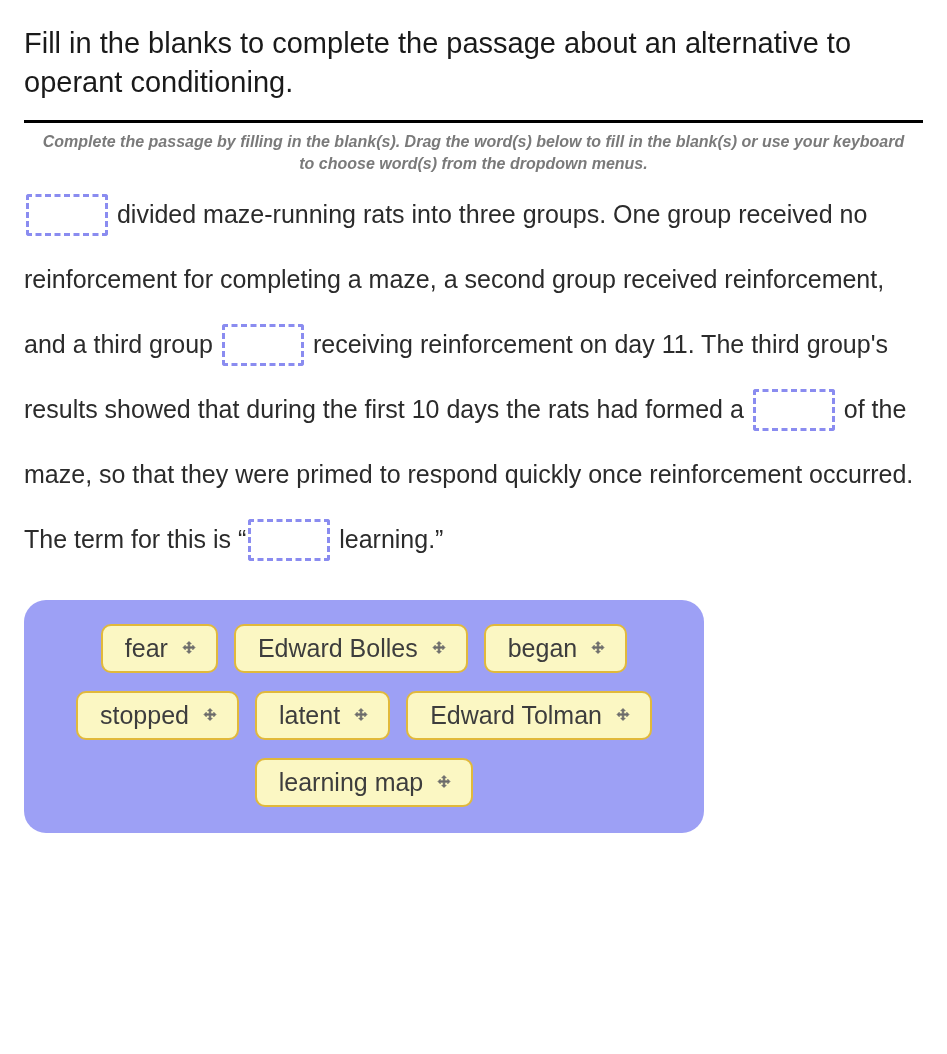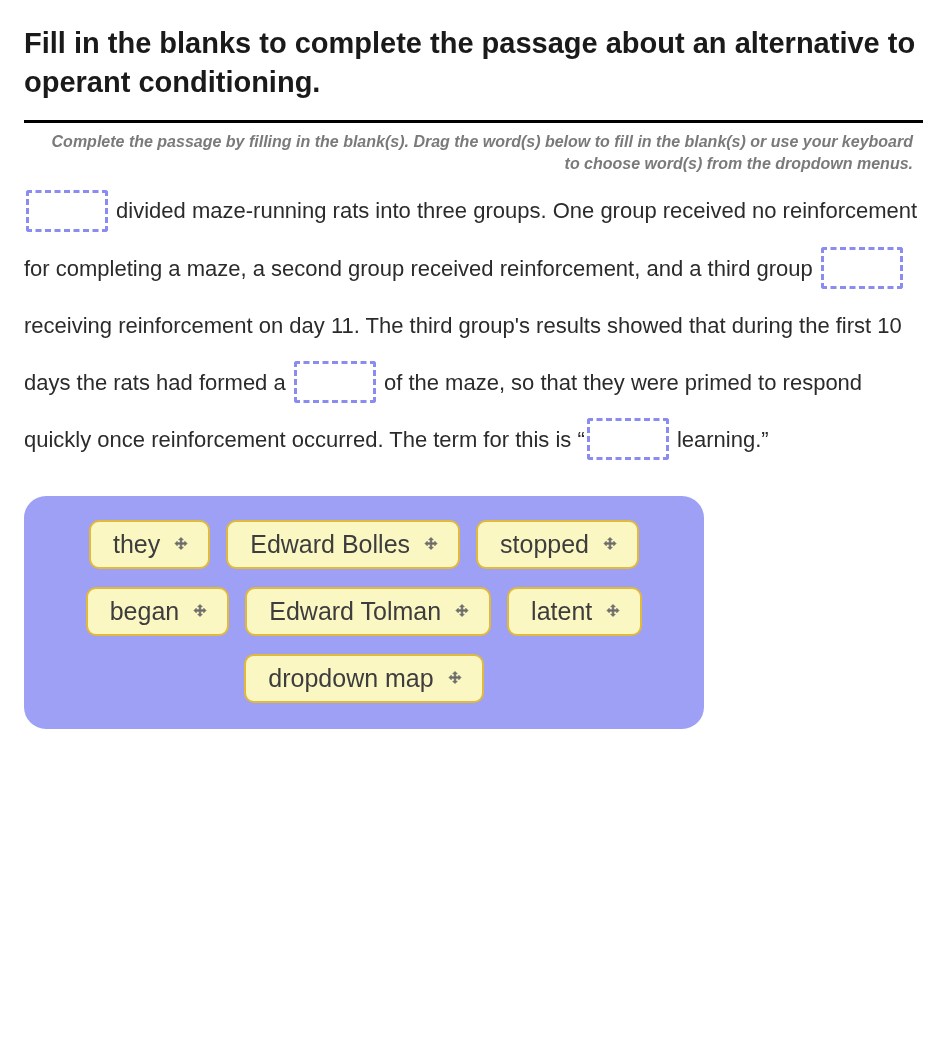--- a/index.html
+++ b/index.html
@@ -10,40 +10,40 @@
     color: #222;
   }
   .page {
     width: 947px;
     box-sizing: border-box;
     padding: 24px 24px 40px 24px;
   }
   .question-text {
     font-size: 29px;
     line-height: 1.35;
-    font-weight: 700;
+    font-weight: 400;
     color: #1a1a1a;
     padding-bottom: 18px;
   }
   .divider {
     border: none;
     border-top: 3px solid #000;
     margin: 0 0 8px 0;
   }
   .instructions {
     font-size: 16px;
     font-style: italic;
     font-weight: 600;
     color: #7a7a7a;
-    text-align: right;
+    text-align: center;
     padding: 0 10px 4px 10px;
     line-height: 1.35;
   }
   .passage {
-    font-size: 22px;
+    font-size: 25px;
     line-height: 2.6;
     color: #2b2b2b;
     font-weight: 400;
     padding-top: 4px;
   }
   .blank {
     display: inline-block;
     vertical-align: middle;
     width: 82px;
     height: 42px;
@@ -102,69 +102,69 @@
   <hr class="divider">
 
   <div class="instructions">Complete the passage by filling in the blank(s). Drag the word(s) below to fill in the blank(s) or use your keyboard to choose word(s) from the dropdown menus.</div>
 
   <div class="passage">
     <span></span><span class="blank"></span><span> divided maze-running rats into three groups. One group received no reinforcement for completing a maze, a second group received reinforcement, and a third group </span><span class="blank"></span><span> receiving reinforcement on day 11. The third group's results showed that during the first 10 days the rats had formed a </span><span class="blank"></span><span> of the maze, so that they were primed to respond quickly once reinforcement occurred. The term for this is “</span><span class="blank"></span><span> learning.”</span>
   </div>
 
   <div class="word-bank">
     <div class="chip">
-      <span>they</span>
+      <span>fear</span>
       <span class="move-icon">
         <svg viewBox="0 0 24 24">
             <path d="M12 2l-3 3h2v4H7V7l-3 3 3 3v-2h4v4H9l3 3 3-3h-2v-4h4v2l3-3-3-3v2h-4V5h2z"></path>
           </svg>
       </span>
     </div>
     <div class="chip">
       <span>Edward Bolles</span>
       <span class="move-icon">
         <svg viewBox="0 0 24 24">
             <path d="M12 2l-3 3h2v4H7V7l-3 3 3 3v-2h4v4H9l3 3 3-3h-2v-4h4v2l3-3-3-3v2h-4V5h2z"></path>
           </svg>
       </span>
     </div>
     <div class="chip">
+      <span>began</span>
+      <span class="move-icon">
+        <svg viewBox="0 0 24 24">
+            <path d="M12 2l-3 3h2v4H7V7l-3 3 3 3v-2h4v4H9l3 3 3-3h-2v-4h4v2l3-3-3-3v2h-4V5h2z"></path>
+          </svg>
+      </span>
+    </div>
+    <div class="chip">
       <span>stopped</span>
       <span class="move-icon">
         <svg viewBox="0 0 24 24">
             <path d="M12 2l-3 3h2v4H7V7l-3 3 3 3v-2h4v4H9l3 3 3-3h-2v-4h4v2l3-3-3-3v2h-4V5h2z"></path>
           </svg>
       </span>
     </div>
     <div class="chip">
-      <span>began</span>
+      <span>latent</span>
       <span class="move-icon">
         <svg viewBox="0 0 24 24">
             <path d="M12 2l-3 3h2v4H7V7l-3 3 3 3v-2h4v4H9l3 3 3-3h-2v-4h4v2l3-3-3-3v2h-4V5h2z"></path>
           </svg>
       </span>
     </div>
     <div class="chip">
       <span>Edward Tolman</span>
       <span class="move-icon">
         <svg viewBox="0 0 24 24">
             <path d="M12 2l-3 3h2v4H7V7l-3 3 3 3v-2h4v4H9l3 3 3-3h-2v-4h4v2l3-3-3-3v2h-4V5h2z"></path>
           </svg>
       </span>
     </div>
     <div class="chip">
-      <span>latent</span>
-      <span class="move-icon">
-        <svg viewBox="0 0 24 24">
-            <path d="M12 2l-3 3h2v4H7V7l-3 3 3 3v-2h4v4H9l3 3 3-3h-2v-4h4v2l3-3-3-3v2h-4V5h2z"></path>
-          </svg>
-      </span>
-    </div>
-    <div class="chip">
-      <span>dropdown map</span>
+      <span>learning map</span>
       <span class="move-icon">
         <svg viewBox="0 0 24 24">
             <path d="M12 2l-3 3h2v4H7V7l-3 3 3 3v-2h4v4H9l3 3 3-3h-2v-4h4v2l3-3-3-3v2h-4V5h2z"></path>
           </svg>
       </span>
     </div>
   </div>
 
 </div>
 

